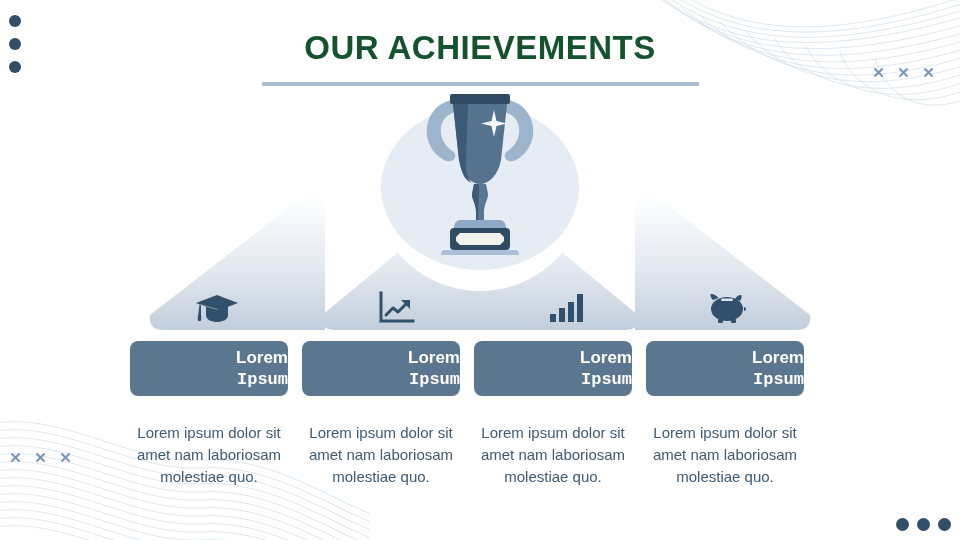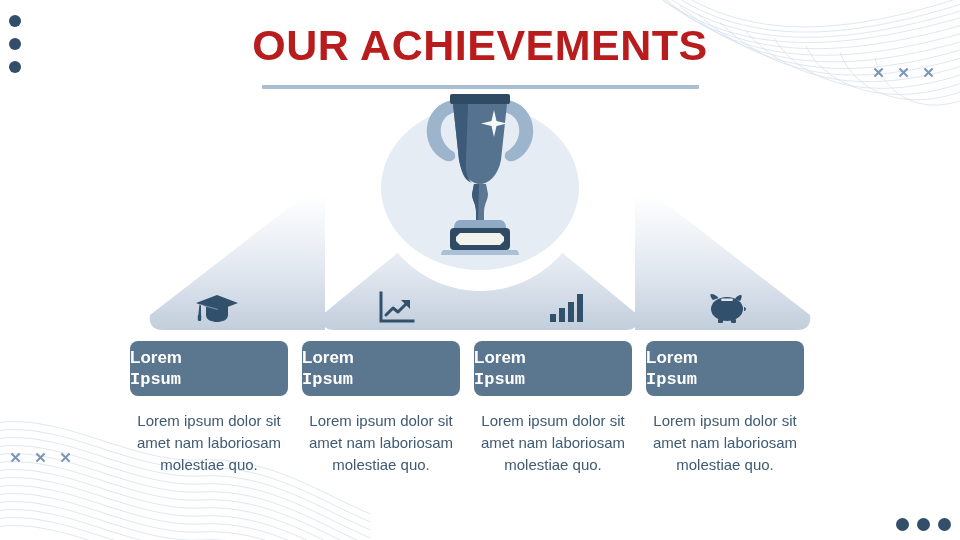--- a/index.html
+++ b/index.html
@@ -21,22 +21,22 @@
   .dots-br{position:absolute;right:9px;bottom:9px;display:flex;flex-direction:row;gap:8px;}
   .dots-br .dot{width:13px;height:13px;border-radius:50%;background:#334e68;}
   .cross-row{position:absolute;display:flex;gap:10px;color:#7b96b4;font-size:15px;font-weight:bold;line-height:1;}
   .cross-tr{right:24px;top:65px;}
   .cross-bl{left:8px;top:450px;}
   .cross-row span{display:inline-block;width:15px;text-align:center;}
 
   
   .title-wrap{position:absolute;left:0;right:0;top:22px;text-align:center;}
   .title{
-    font-size:43px;font-weight:bold;color:#b91c1c;letter-spacing:0.5px;
-    margin:0;line-height:1.1;
+    font-size:33px;font-weight:bold;color:#14532d;letter-spacing:0.5px;
+    margin:8px;line-height:1.1;
   }
   .title-rule{
     width:437px;height:4px;background:#a9bed3;margin:16px auto 0;border-radius:1px;
   }
 
   
   .trophy-circle{
     position:absolute;left:381px;top:105px;width:198px;height:165px;
     background:#e6ecf4;border-radius:50%;
   }
@@ -50,27 +50,27 @@
   .icon-1{left:187px;top:288px;}
   .icon-2{left:366px;top:288px;}
   .icon-3{left:537px;top:288px;}
   .icon-4{left:697px;top:288px;}
 
   
   .cols{position:absolute;left:130px;top:341px;width:700px;display:flex;gap:14px;}
   .col{width:158px;display:flex;flex-direction:column;align-items:center;}
   .chip{
     width:158px;height:55px;border-radius:8px;background:#5b768f;
-    display:flex;flex-direction:column;align-items:flex-start;justify-content:center;
+    display:flex;flex-direction:column;align-items:flex-end;justify-content:center;
     color:#ffffff;font-weight:bold;font-size:17px;line-height:1.25;text-align:center;
     box-sizing:border-box;
   }
   .chip .l2{display:block;font-family:Liberation Mono, monospace;}
   .desc{
-    margin-top:14px;width:175px;text-align:center;color:#3f5a72;
+    margin-top:26px;width:175px;text-align:center;color:#3f5a72;
     font-size:15px;line-height:1.48;
   }
 </style>
 </head>
 <body>
 
 <div class="slide">
 
   <svg class="wave-tr" viewBox="0 0 320 150" preserveAspectRatio="none">
     <g fill="none" stroke="#c9d7e6" stroke-width="0.7" opacity="0.85">

